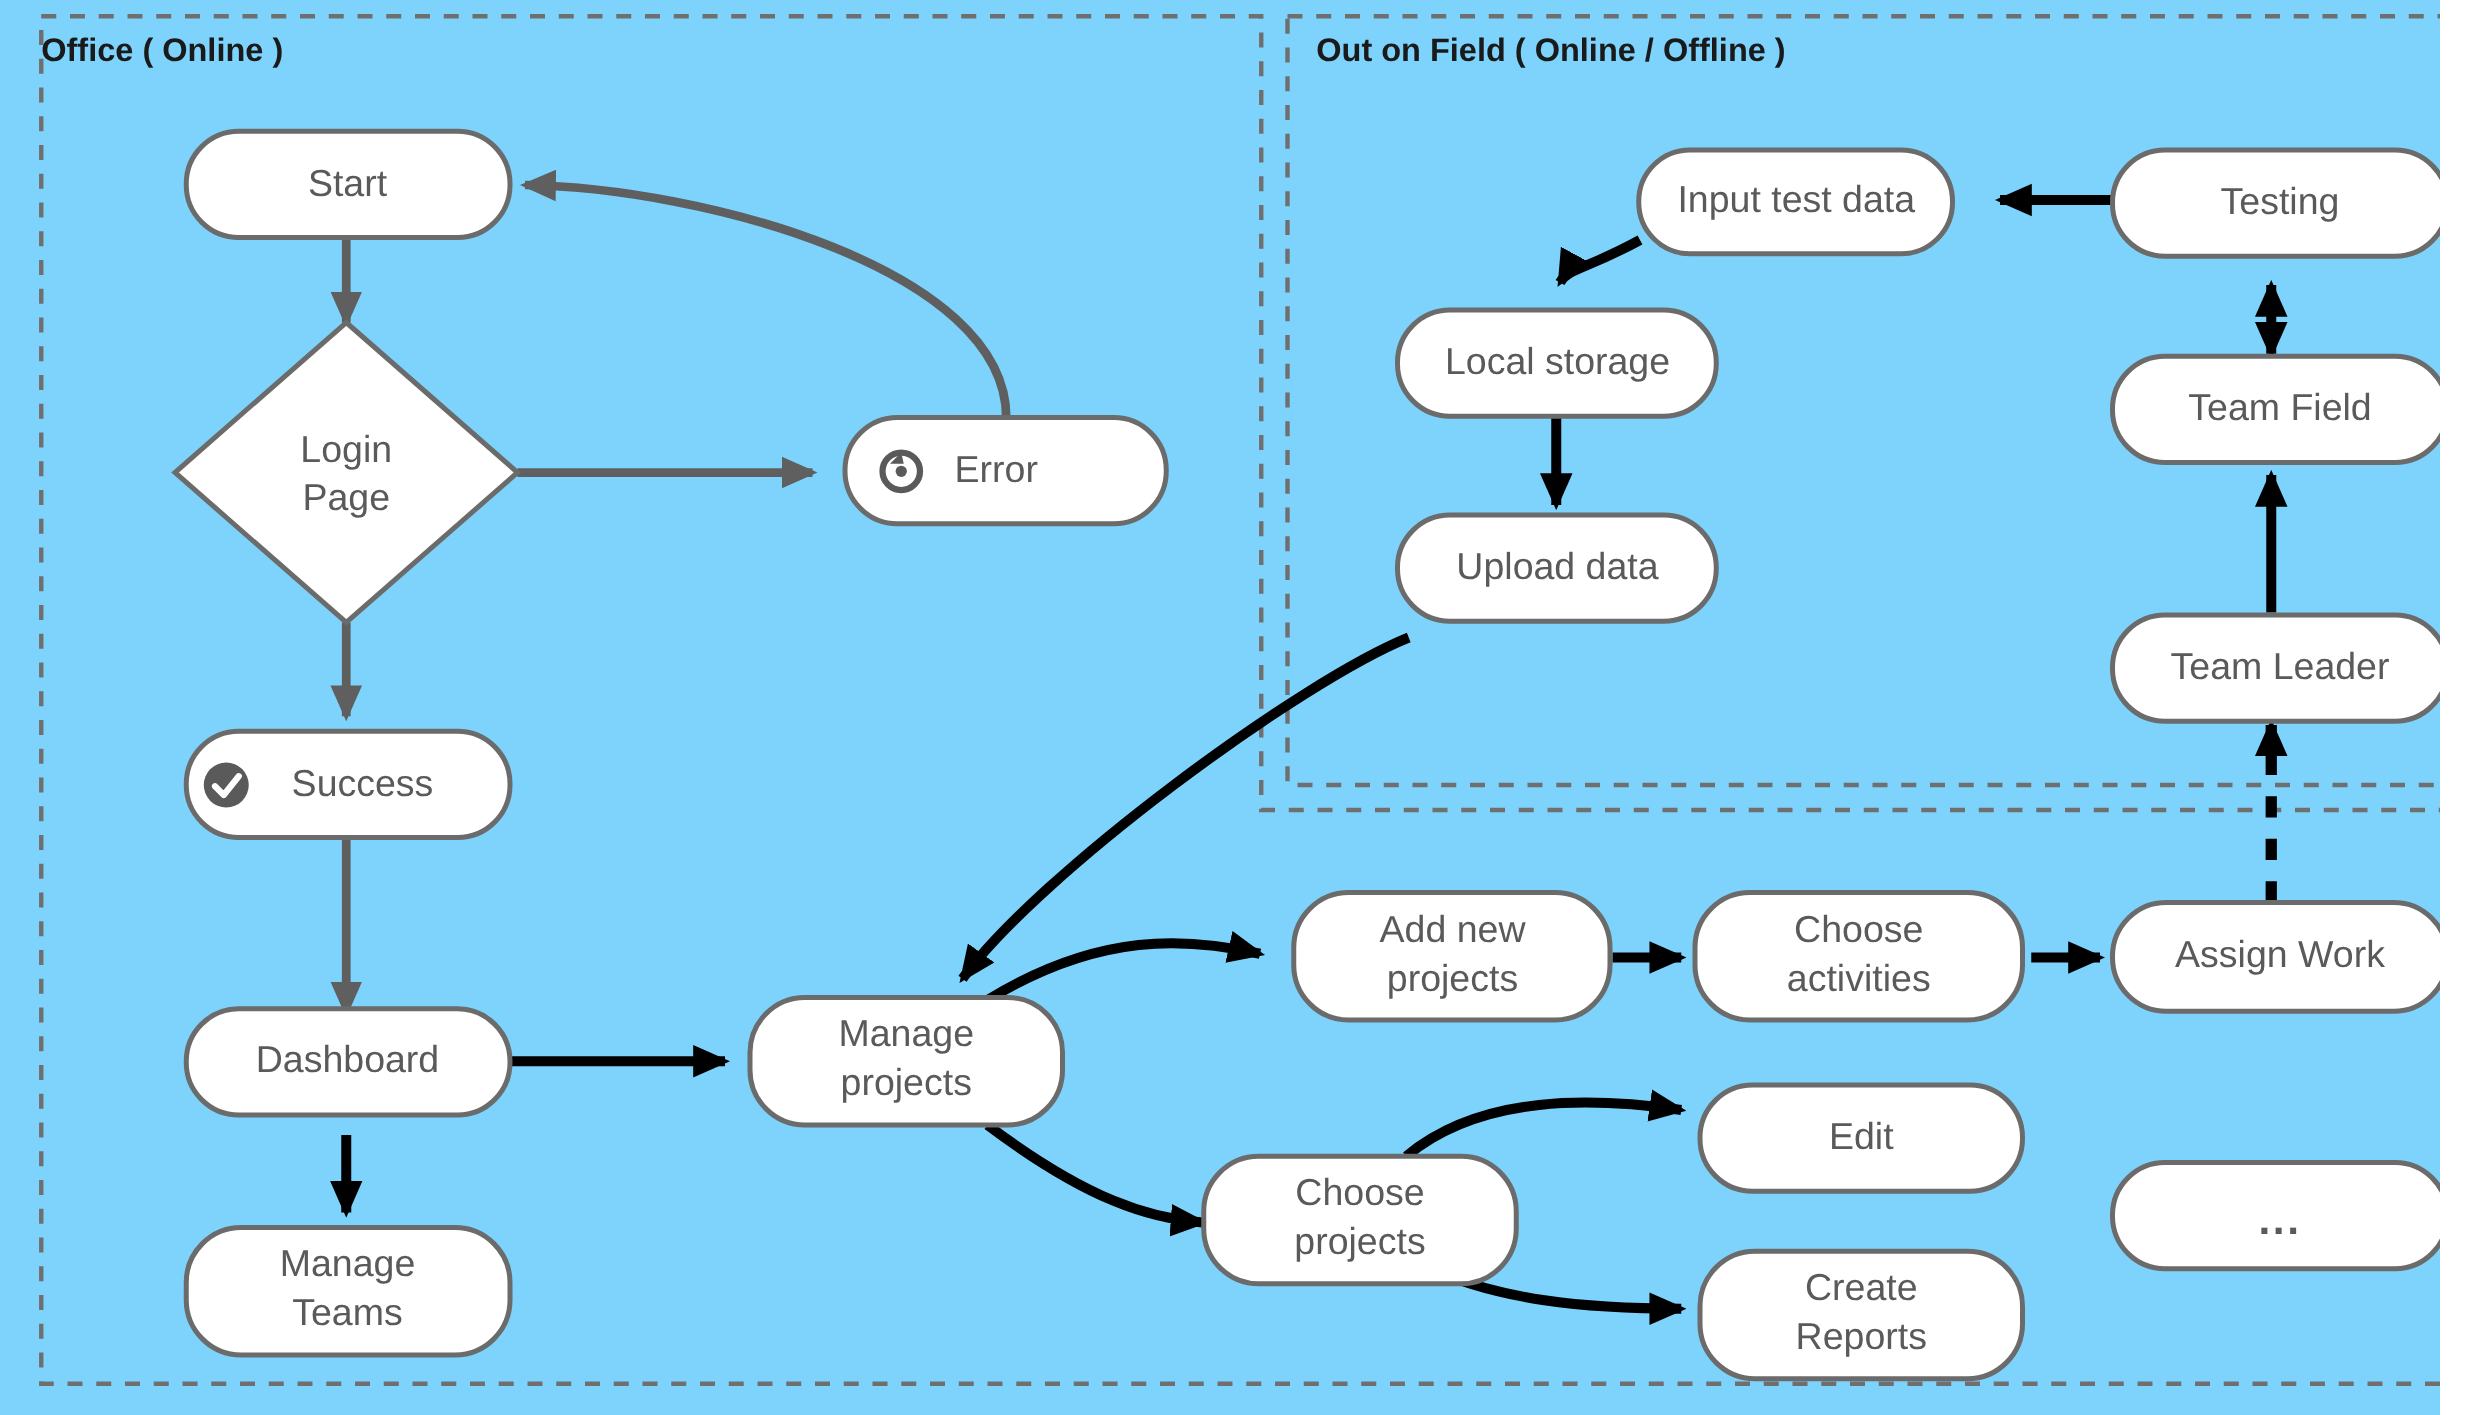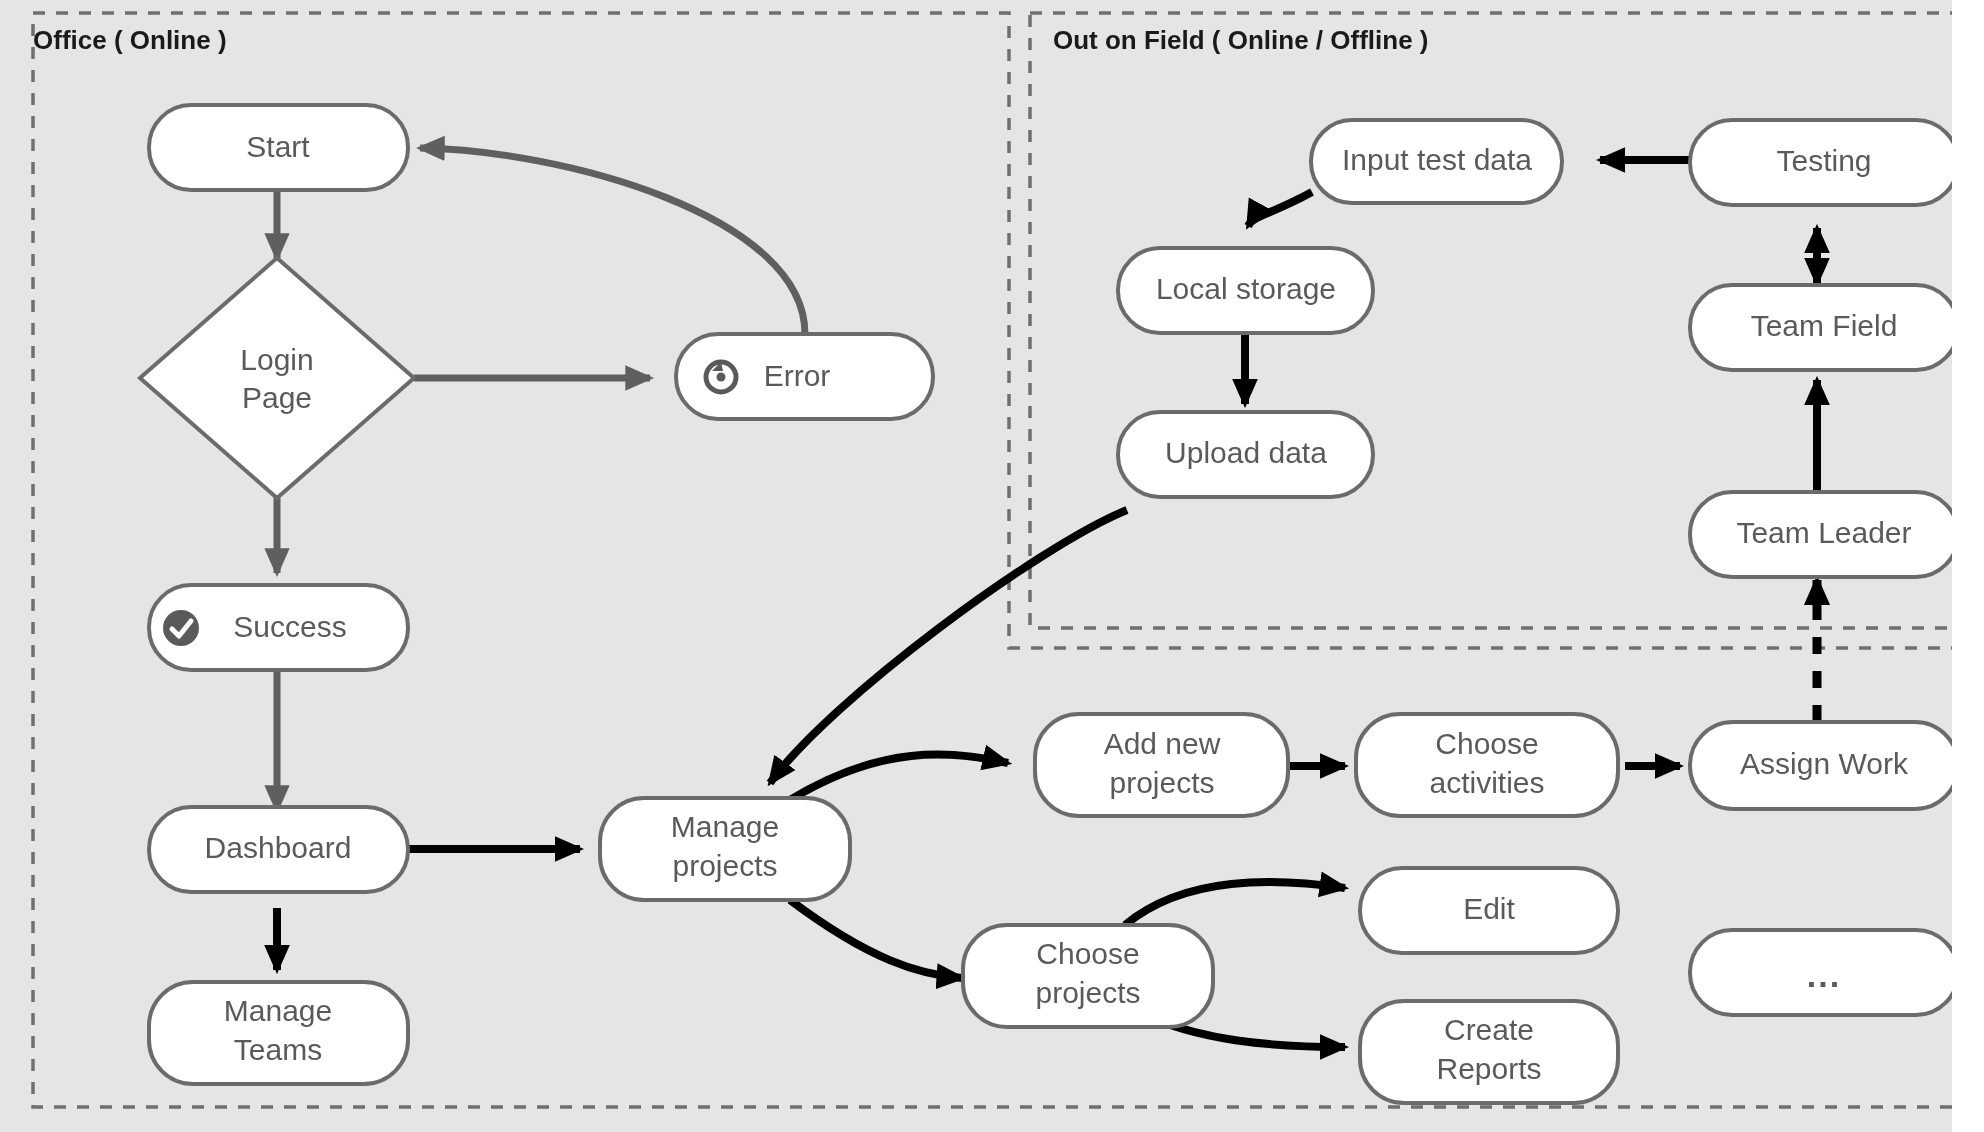--- a/index.html
+++ b/index.html
@@ -4,21 +4,21 @@
 <style>
   html, body {
     margin: 0;
     padding: 0;
     background: #ffffff;
   }
   #diagram-root {
     position: relative;
     width: 1952px;
     height: 1132px;
-    background: #e5e5e5;
+    background: #7dd3fc;
     font-family: "Liberation Sans", sans-serif;
     overflow: hidden;
   }
   svg.layer {
     position: absolute;
     top: 0; left: 0;
     width: 1984px;
     height: 1132px;
     overflow: visible;
   }

